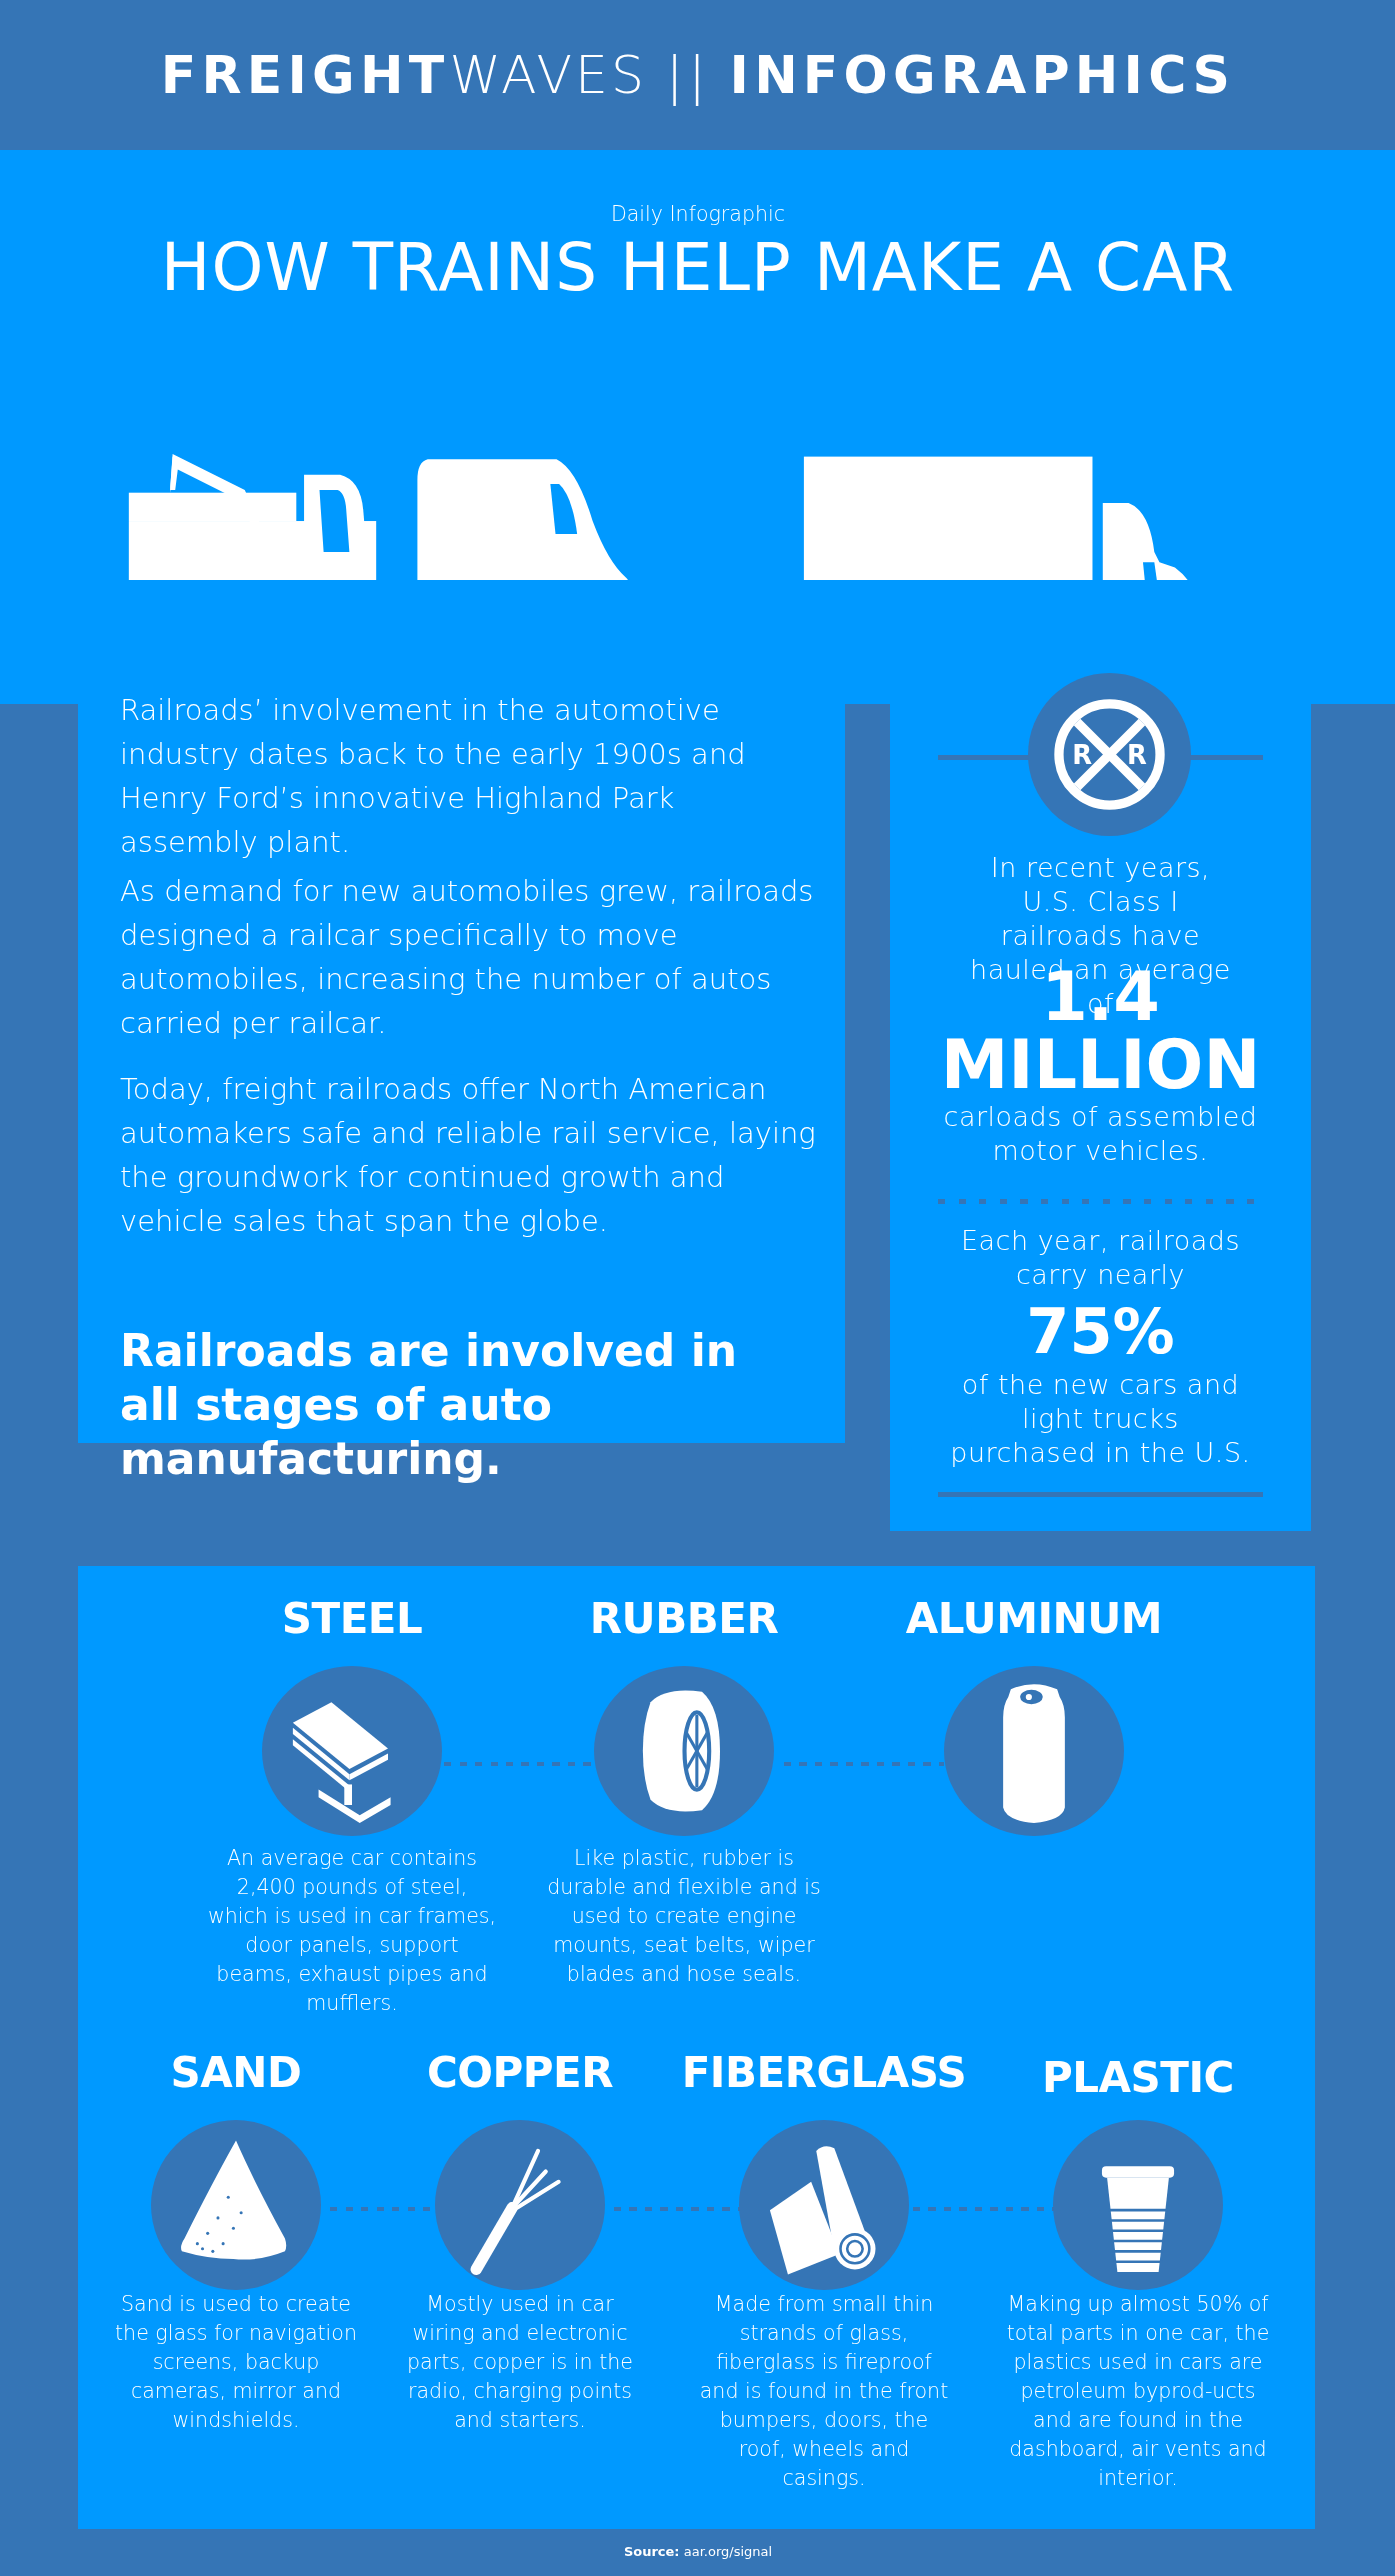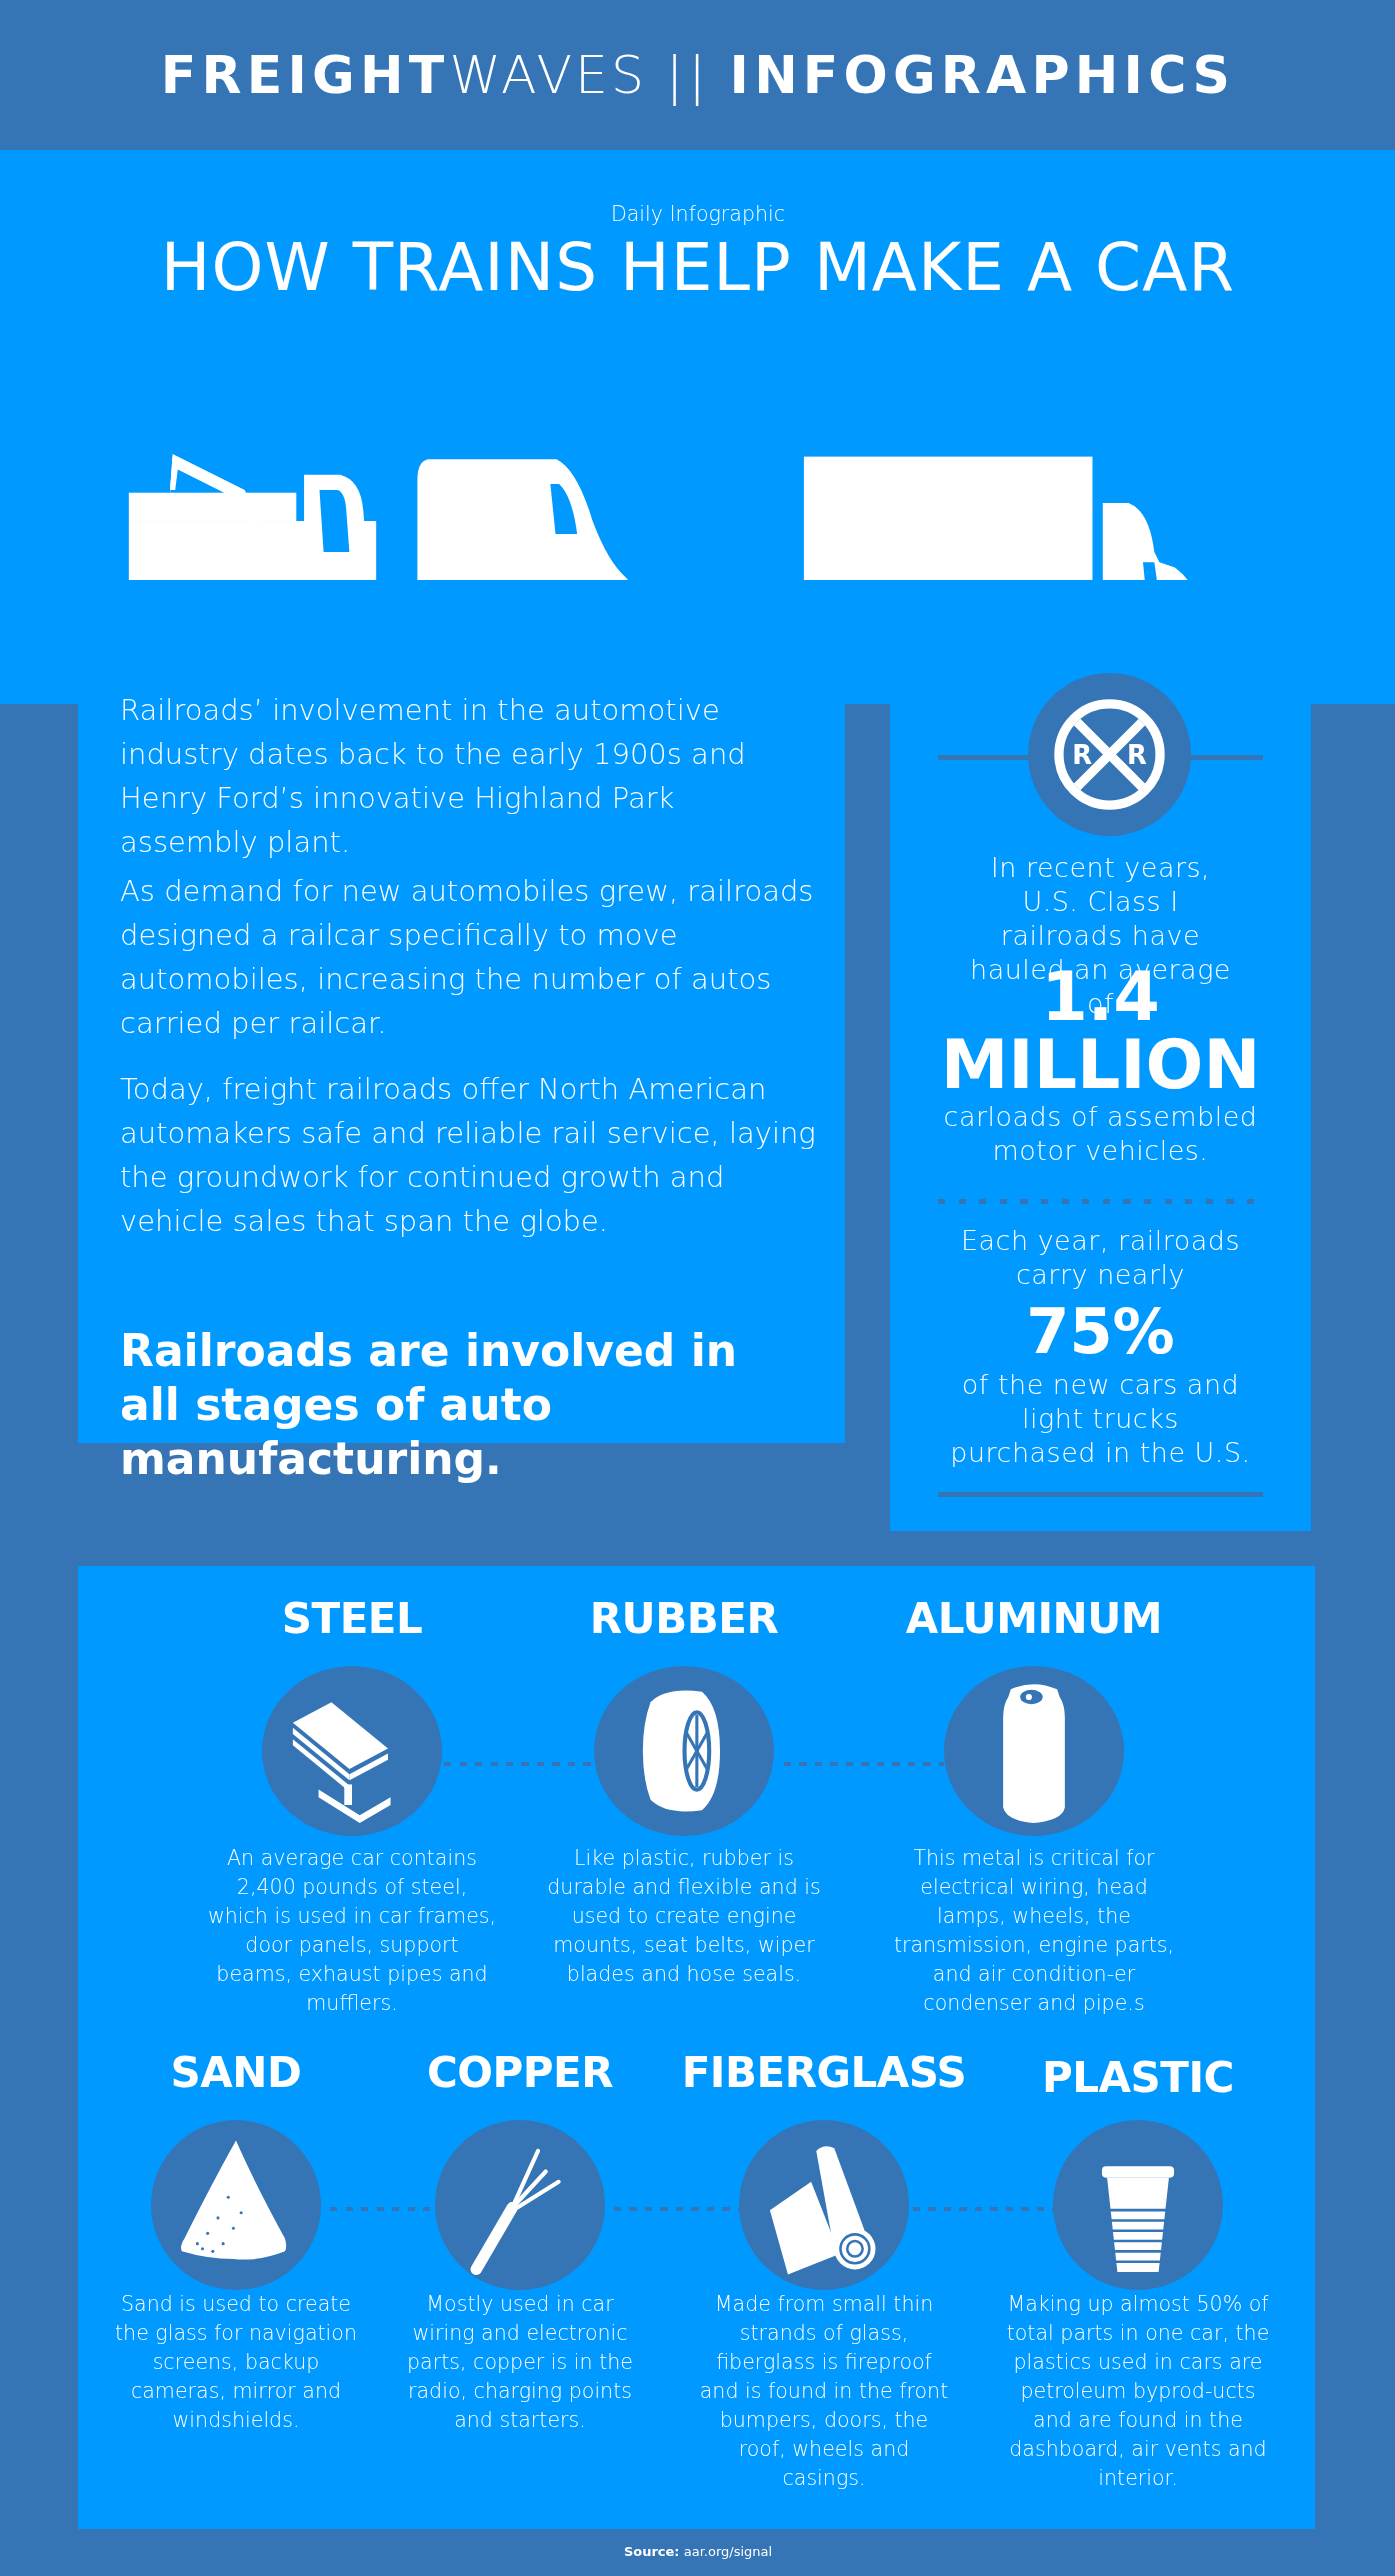--- a/index.html
+++ b/index.html
@@ -203,21 +203,20 @@
   <div class="mat-desc" style="left:606px; top:278px;">Like plastic, rubber is durable and flexible and is used to create engine mounts, seat belts, wiper blades and hose seals.</div>
 
   <div class="mat-title" style="left:956px; top:28px;">ALUMINUM</div>
   <div class="mat-circle" style="left:956px; top:100px;">
     <svg class="icon-svg" viewBox="0 0 350 330">
       <path d="M130 45 Q175 25 220 45 L225 60 Q235 75 235 100 L235 275 Q230 300 175 305 Q120 300 115 275 L115 100 Q115 75 125 60 Z" fill="#fff"></path>
       <ellipse cx="170" cy="60" rx="22" ry="14" fill="#3575B6"></ellipse>
       <circle cx="165" cy="60" r="6" fill="#fff"></circle>
     </svg>
   </div>
-  <div class="mat-desc" style="left:956px; top:278px;">This metal is critical for electrical wiring, head lamps, wheels, the transmission, engine parts, and air condition-er condenser and pipe.s</div>
 
   <div class="mat-title" style="left:158px; top:482px;">SAND</div>
   <div class="mat-circle" style="left:158px; top:554px; width:170px; height:170px;">
     <svg class="icon-svg" viewBox="0 0 330 330">
       <path d="M165 40 Q200 120 260 230 Q265 245 260 255 Q210 275 160 270 Q110 270 60 255 Q55 245 65 230 Q120 120 165 40 Z" fill="#fff"></path>
       <g fill="#3575B6">
         <circle cx="150" cy="150" r="3"></circle>
           <circle cx="130" cy="190" r="3"></circle>
           <circle cx="110" cy="220" r="3"></circle>
         <circle cx="90" cy="240" r="3"></circle>

